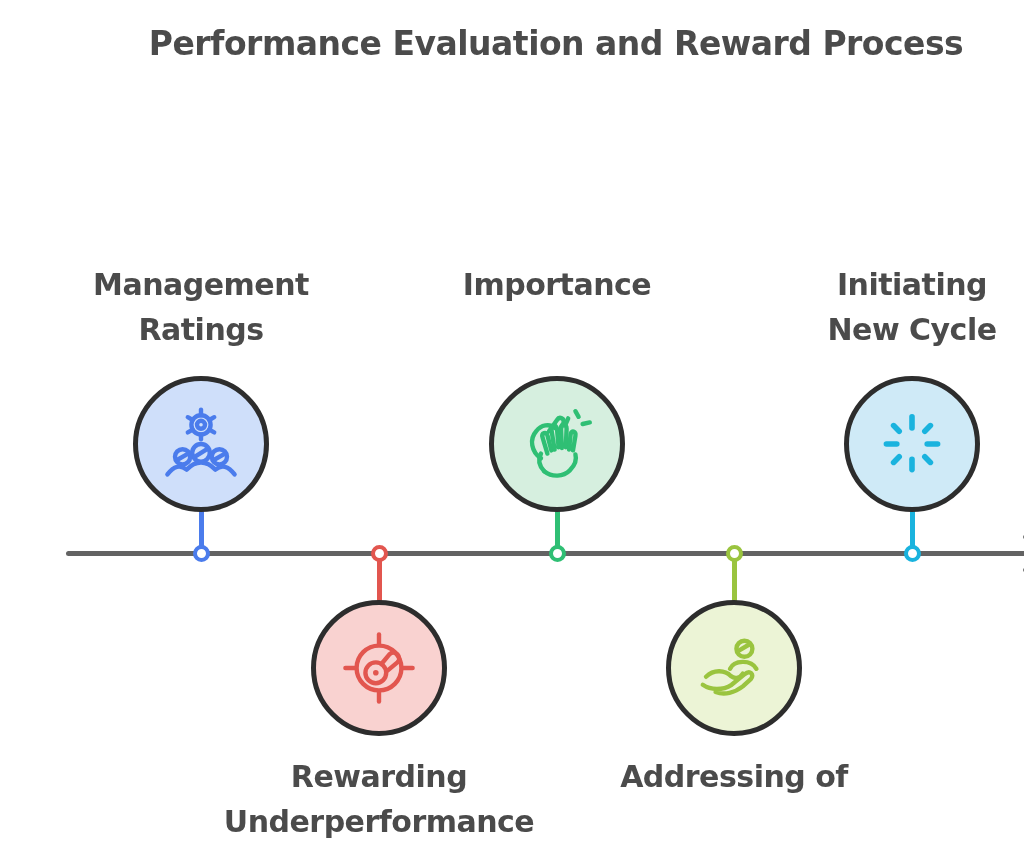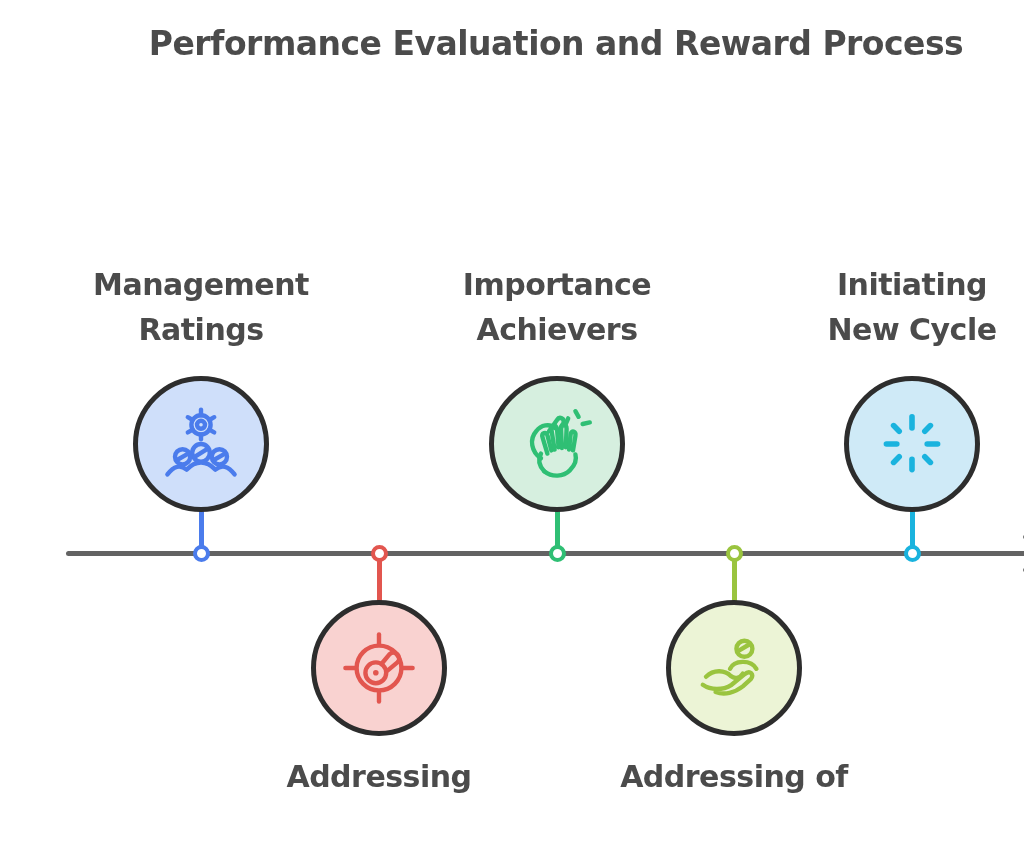--- a/index.html
+++ b/index.html
@@ -89,42 +89,42 @@
         <line class="s" x1="20" y1="70" x2="34" y2="62"></line>
         <circle class="s" cx="73" cy="66" r="9.5"></circle>
         <line class="s" x1="66" y1="70" x2="80" y2="62"></line>
         <path class="s" d="M8,88 Q20,72 32,82 Q50,64 68,82 Q80,72 92,88"></path>
       </svg>
     </div>
   </div>
 
   <div class="node pos-2 below" style="--accent: #e2564f; --fill: #f9d2d0;">
     <div class="label">
-      <span style="display:block">Addressing</span>
+      <span style="display:block">Rewarding</span>
+      <span style="display:block">Underperformance</span>
     </div>
     <div class="stem"></div>
     <div class="dot"></div>
     <div class="bubble">
       <svg class="icon" width="80" height="80" viewBox="0 0 100 100">
         <circle class="s" cx="50" cy="50" r="28"></circle>
         <line class="s" x1="50" y1="8" x2="50" y2="20"></line>
         <line class="s" x1="50" y1="80" x2="50" y2="92"></line>
         <line class="s" x1="8" y1="50" x2="20" y2="50"></line>
         <line class="s" x1="80" y1="50" x2="92" y2="50"></line>
         <circle class="s" cx="46" cy="56" r="13"></circle>
         <circle class="fdot" cx="46" cy="56" r="3.5"></circle>
         <path class="s" d="M53,45 L63,33 A7,7 0 0 1 73,43 L61,53"></path>
       </svg>
     </div>
   </div>
 
   <div class="node pos-3 above" style="--accent: #2fbf74; --fill: #d6efdf;">
     <div class="label">
       <span style="display:block">Importance</span>
-      <span style="display:block">Achievers</span>
     </div>
     <div class="stem"></div>
     <div class="dot"></div>
     <div class="bubble">
       <svg class="icon" width="80" height="80" viewBox="0 0 100 100">
         <path class="s" d="M30,68 C18,60 15,44 24,34 C30,26 41,24 47,30"></path>
         <path class="s" d="M40,34 L50,20 C53,15 60,18 58,24 L52,36"></path>
         <path class="s" d="M34,84 C44,92 58,91 66,83 C72,77 75,70 73,63"></path>
         <path class="s" d="M34,84 C28,78 26,70 30,62"></path>
         <path class="s" d="M38,62 L32,42 C30,36 37,34 38,39 L43,58"></path>

